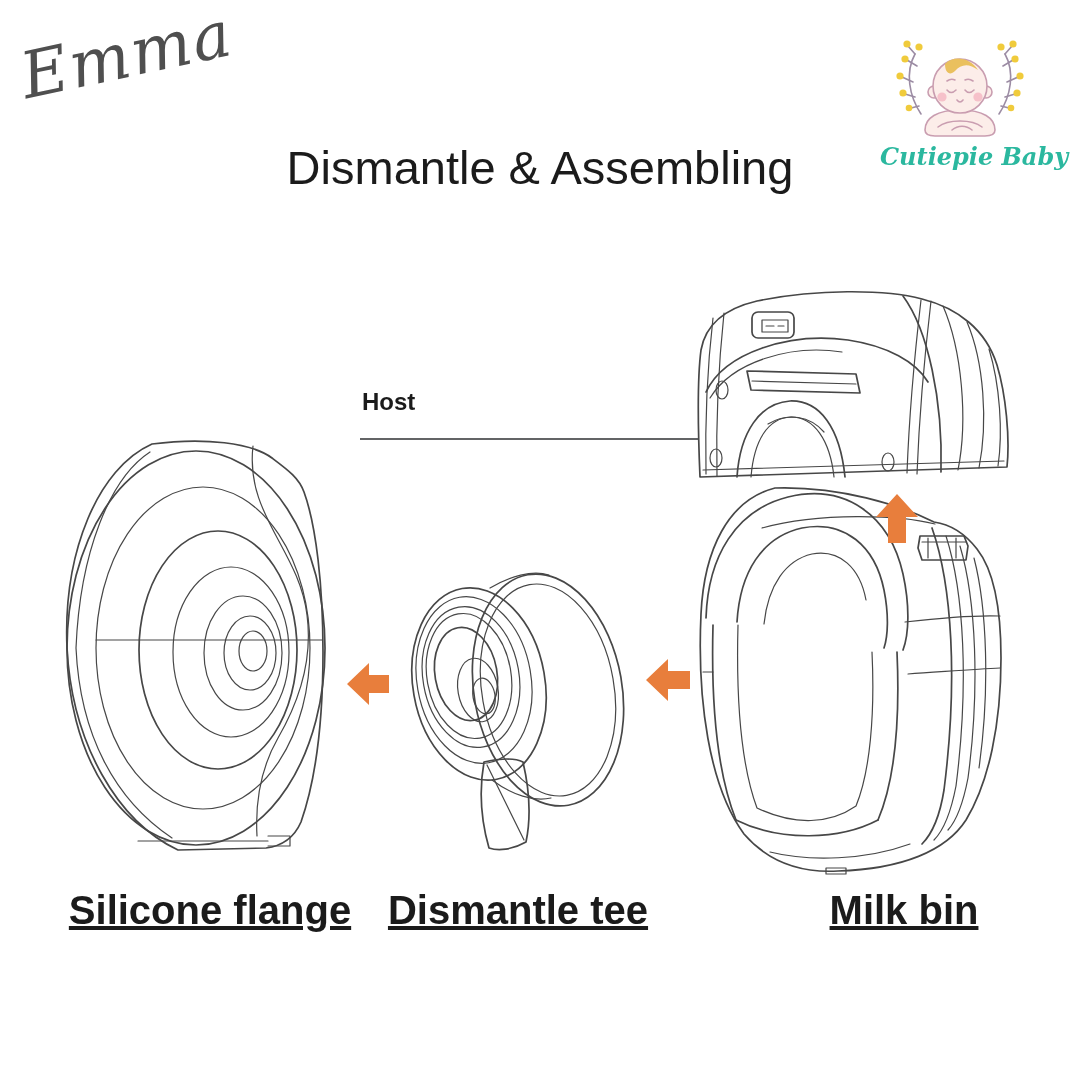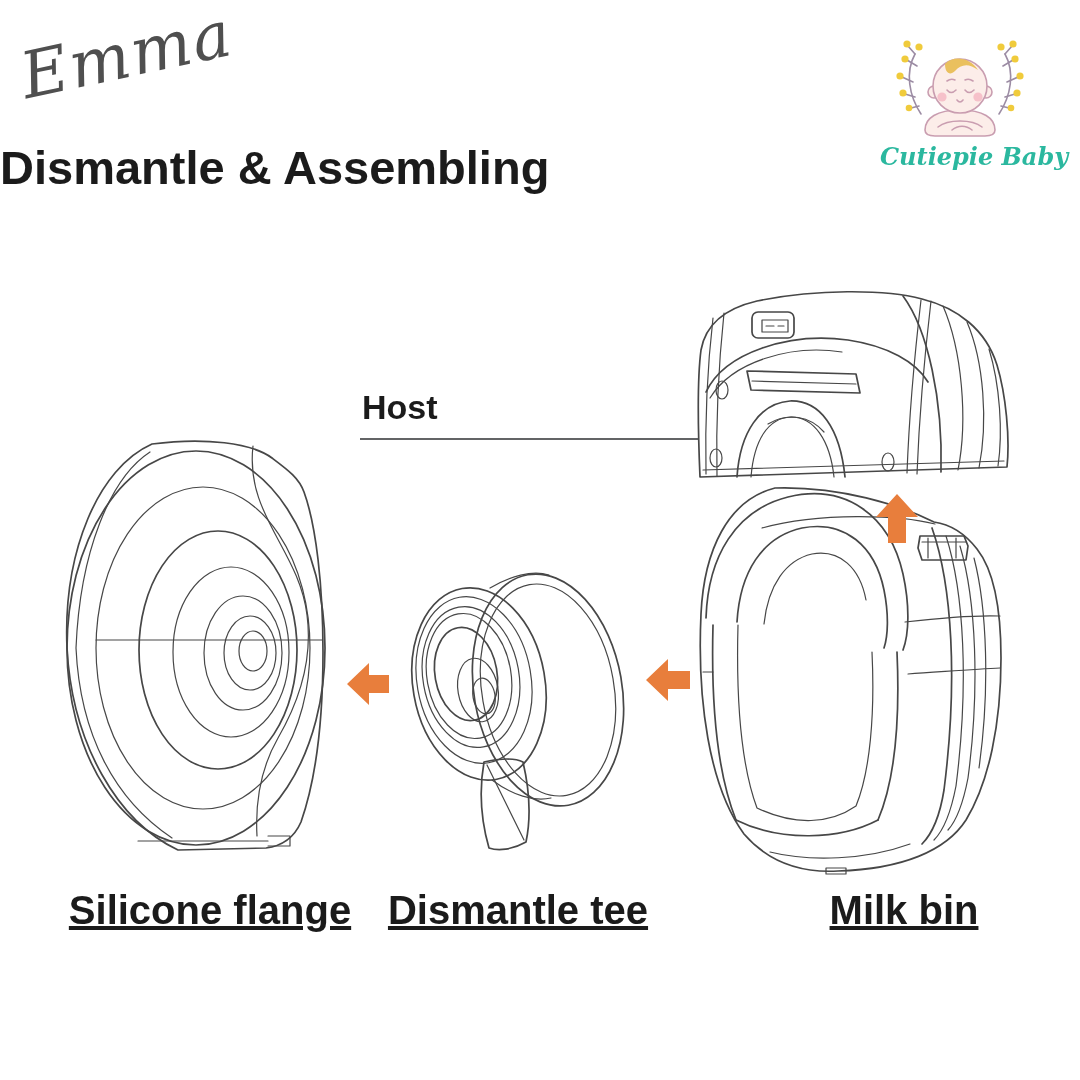--- a/index.html
+++ b/index.html
@@ -31,26 +31,26 @@
     letter-spacing:2px;
   }
   .logo{
     position:absolute;left:880px;top:34px;width:160px;text-align:center;
   }
   .logo-brand{
     font-family:"DejaVu Serif",serif;font-style:italic;font-weight:bold;
     font-size:24px;color:var(--brand-teal);margin-top:-4px;white-space:nowrap;
   }
   .page-title{
-    position:absolute;top:140px;left:0;width:1080px;text-align:left;
-    font-size:47px;font-weight:700;color:var(--ink);letter-spacing:0px;
+    position:absolute;top:140px;left:0;width:1080px;text-align:center;
+    font-size:47px;font-weight:400;color:var(--ink);letter-spacing:0px;
   }
   .host-label{
     position:absolute;left:362px;top:388px;
-    font-size:34px;font-weight:700;color:var(--ink);
+    font-size:24px;font-weight:700;color:var(--ink);
   }
   .host-underline{
     position:absolute;left:360px;top:438px;width:338px;height:0;
     border-top:2px solid var(--underline);
   }
   .part-label{
     position:absolute;top:888px;transform:translateX(-50%);
     font-size:40px;font-weight:700;color:var(--ink);white-space:nowrap;text-decoration:underline;
   }
   .label-flange{left:210px;}

